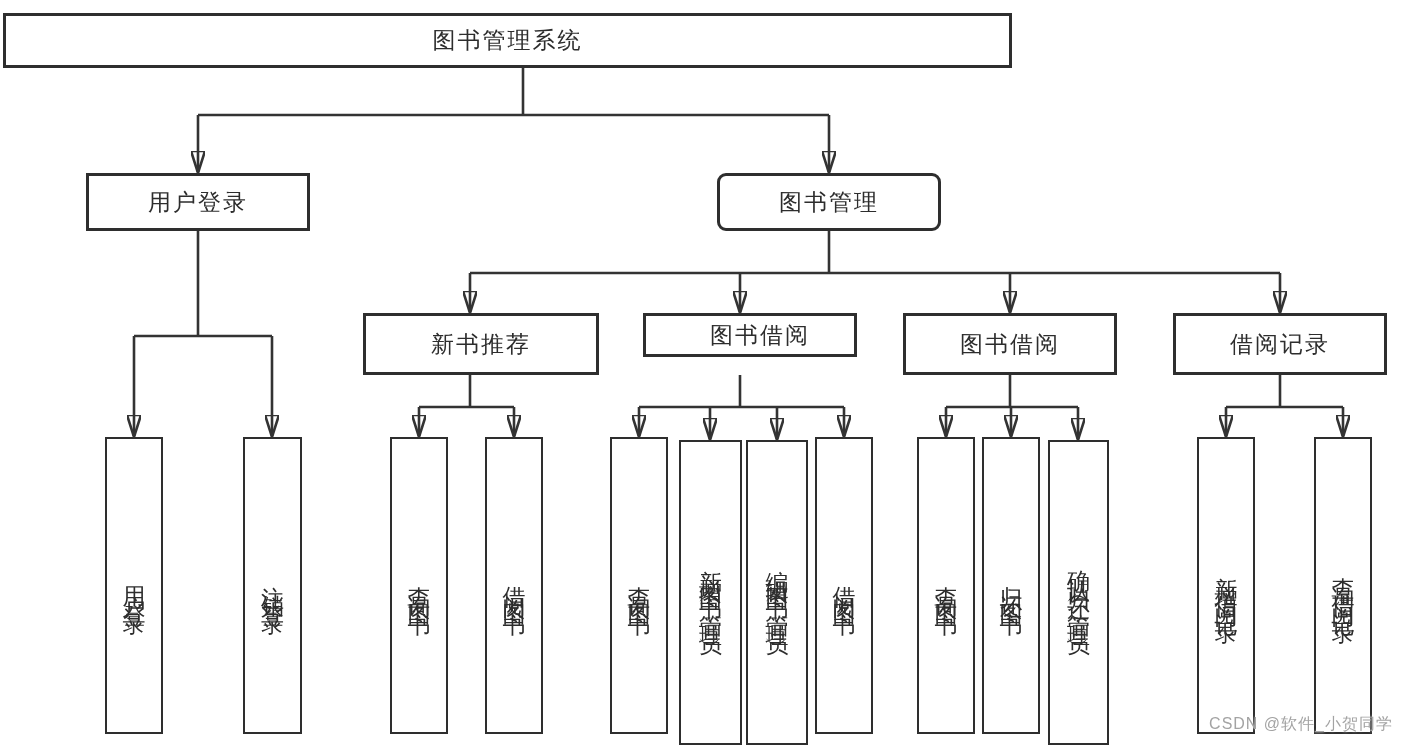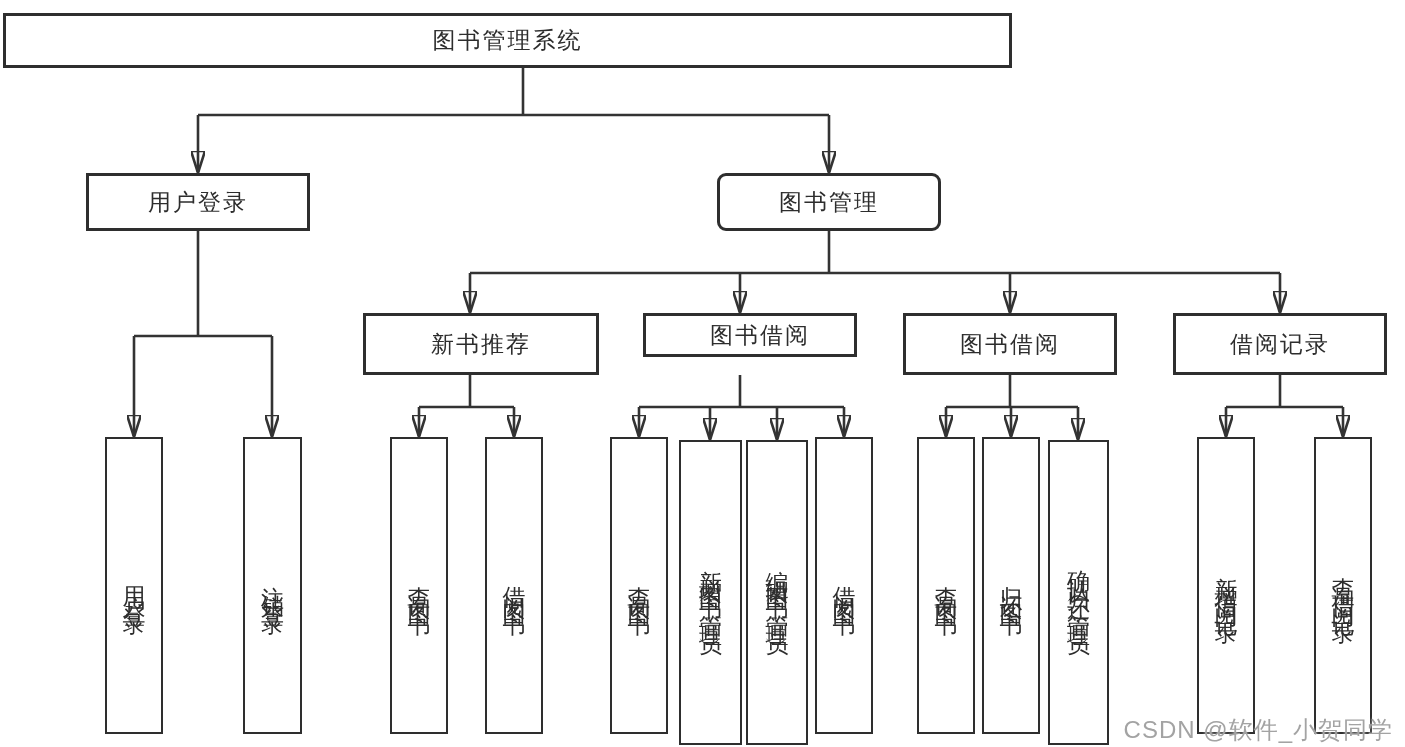--- a/index.html
+++ b/index.html
@@ -14,21 +14,21 @@
     display:flex;align-items:center;justify-content:center;z-index:2;
     font-size:23px;letter-spacing:2px;white-space:nowrap;color:#2d2d2d;
   }
   .leaf{border-width:2px;letter-spacing:0;}
   .vtext{
     writing-mode:vertical-rl;text-orientation:mixed;
     font-size:23px;letter-spacing:9px;line-height:1;color:#2d2d2d;
   }
   .watermark{
     position:absolute;right:12px;top:714px;z-index:3;
-    font-size:24px;color:#a3a3a3;letter-spacing:1px;
+    font-size:16px;color:#a3a3a3;letter-spacing:1px;
     text-shadow:0 0 3px rgba(255,255,255,.9);
     text-align:right;
   }
 </style>
 </head>
 <body>
 
 <div class="stage">
 
   <svg class="wires" viewBox="0 0 1405 747" xmlns="http://www.w3.org/2000/svg">

